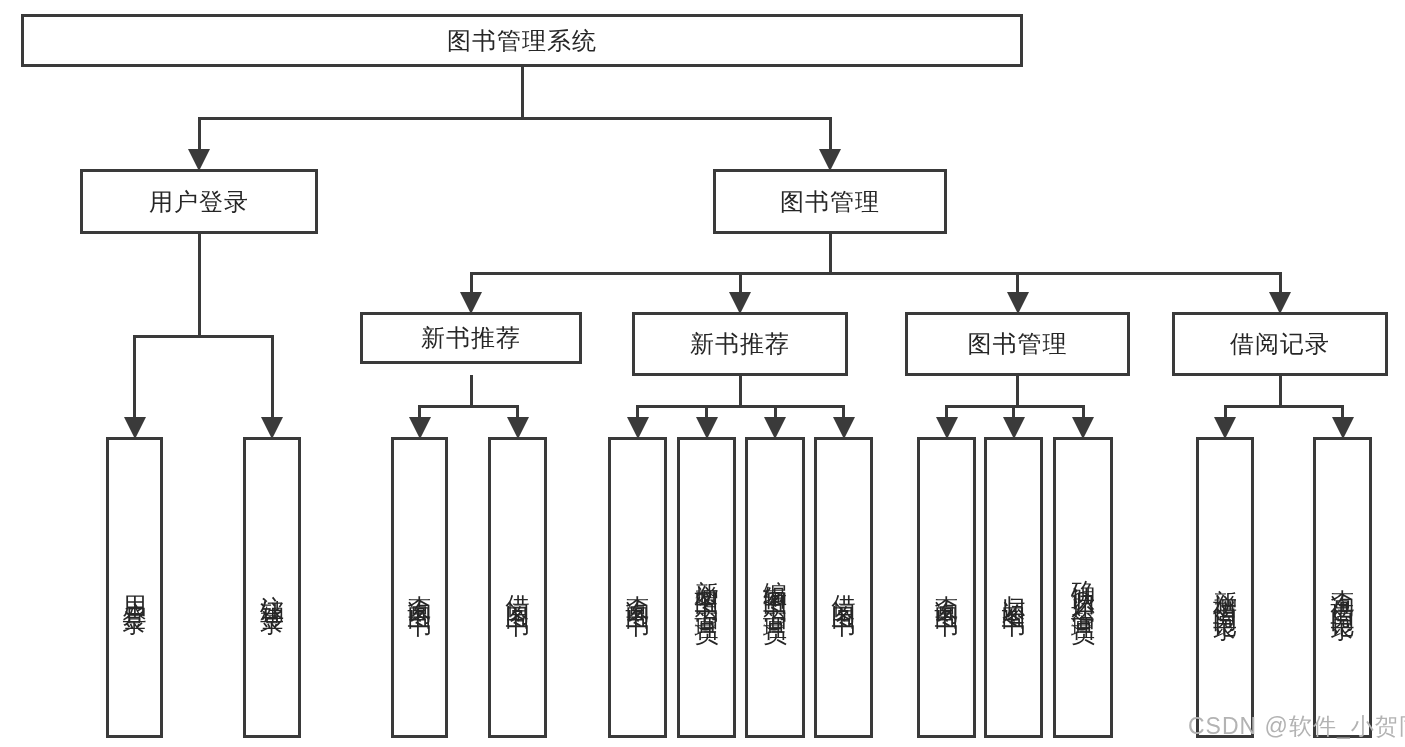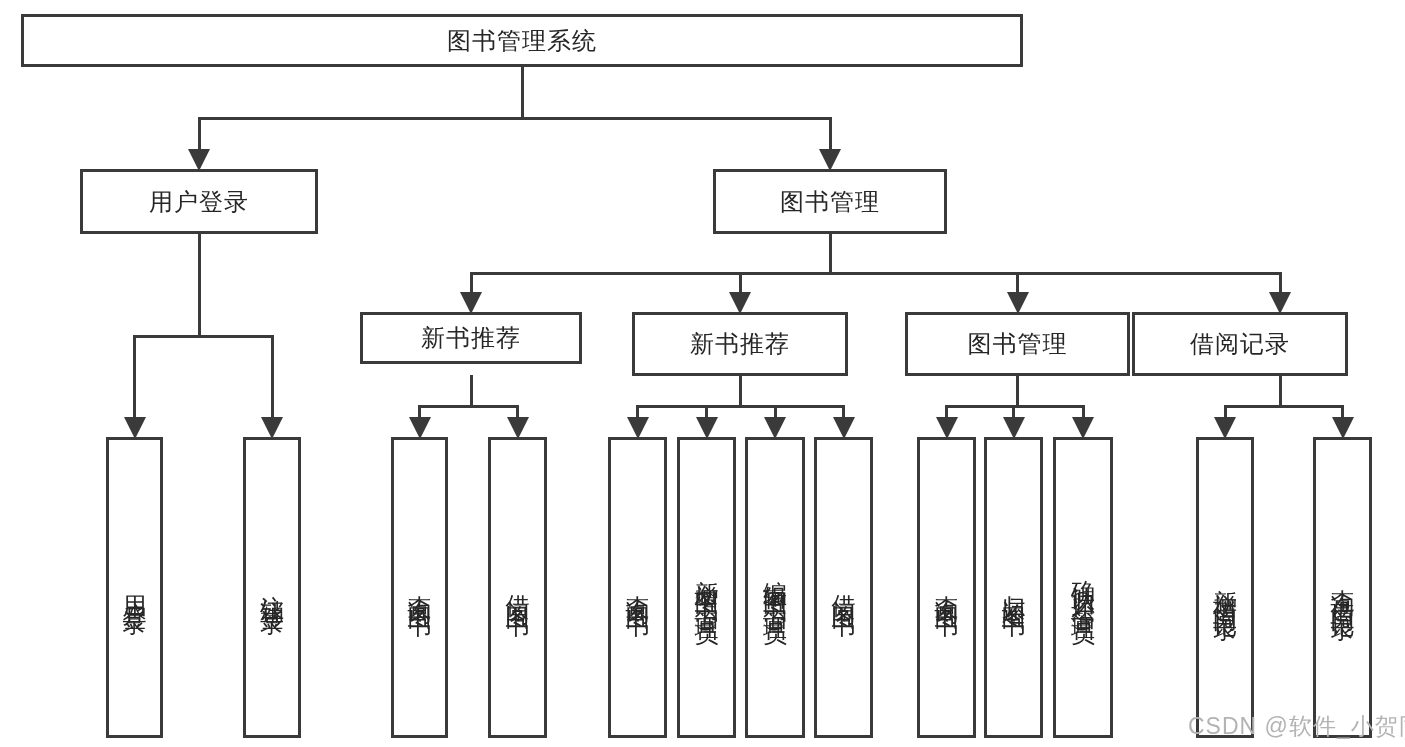--- a/index.html
+++ b/index.html
@@ -132,21 +132,21 @@
       </div>
       <div class="node h" style="left: 360px; top: 312px; width: 222px; height: 52px;">
         <span>新书推荐</span>
       </div>
       <div class="node h" style="left: 632px; top: 312px; width: 216px; height: 64px;">
         <span>新书推荐</span>
       </div>
       <div class="node h" style="left: 905px; top: 312px; width: 225px; height: 64px;">
         <span>图书管理</span>
       </div>
-      <div class="node h" style="left: 1132px; top: 312px; width: 216px; height: 64px; text-align: center;">
+      <div class="node h" style="left: 1172px; top: 312px; width: 216px; height: 64px; text-align: center;">
         <span>借阅记录</span>
       </div>
       <div class="node v" style="left: 106px; top: 437px; width: 57px; height: 301px;">
         <span>用户登录</span>
       </div>
       <div class="node v" style="left: 243px; top: 437px; width: 58px; height: 301px;">
         <span>注销登录</span>
       </div>
       <div class="node v" style="left: 391px; top: 437px; width: 57px; height: 301px;">
         <span>查询图书</span>

